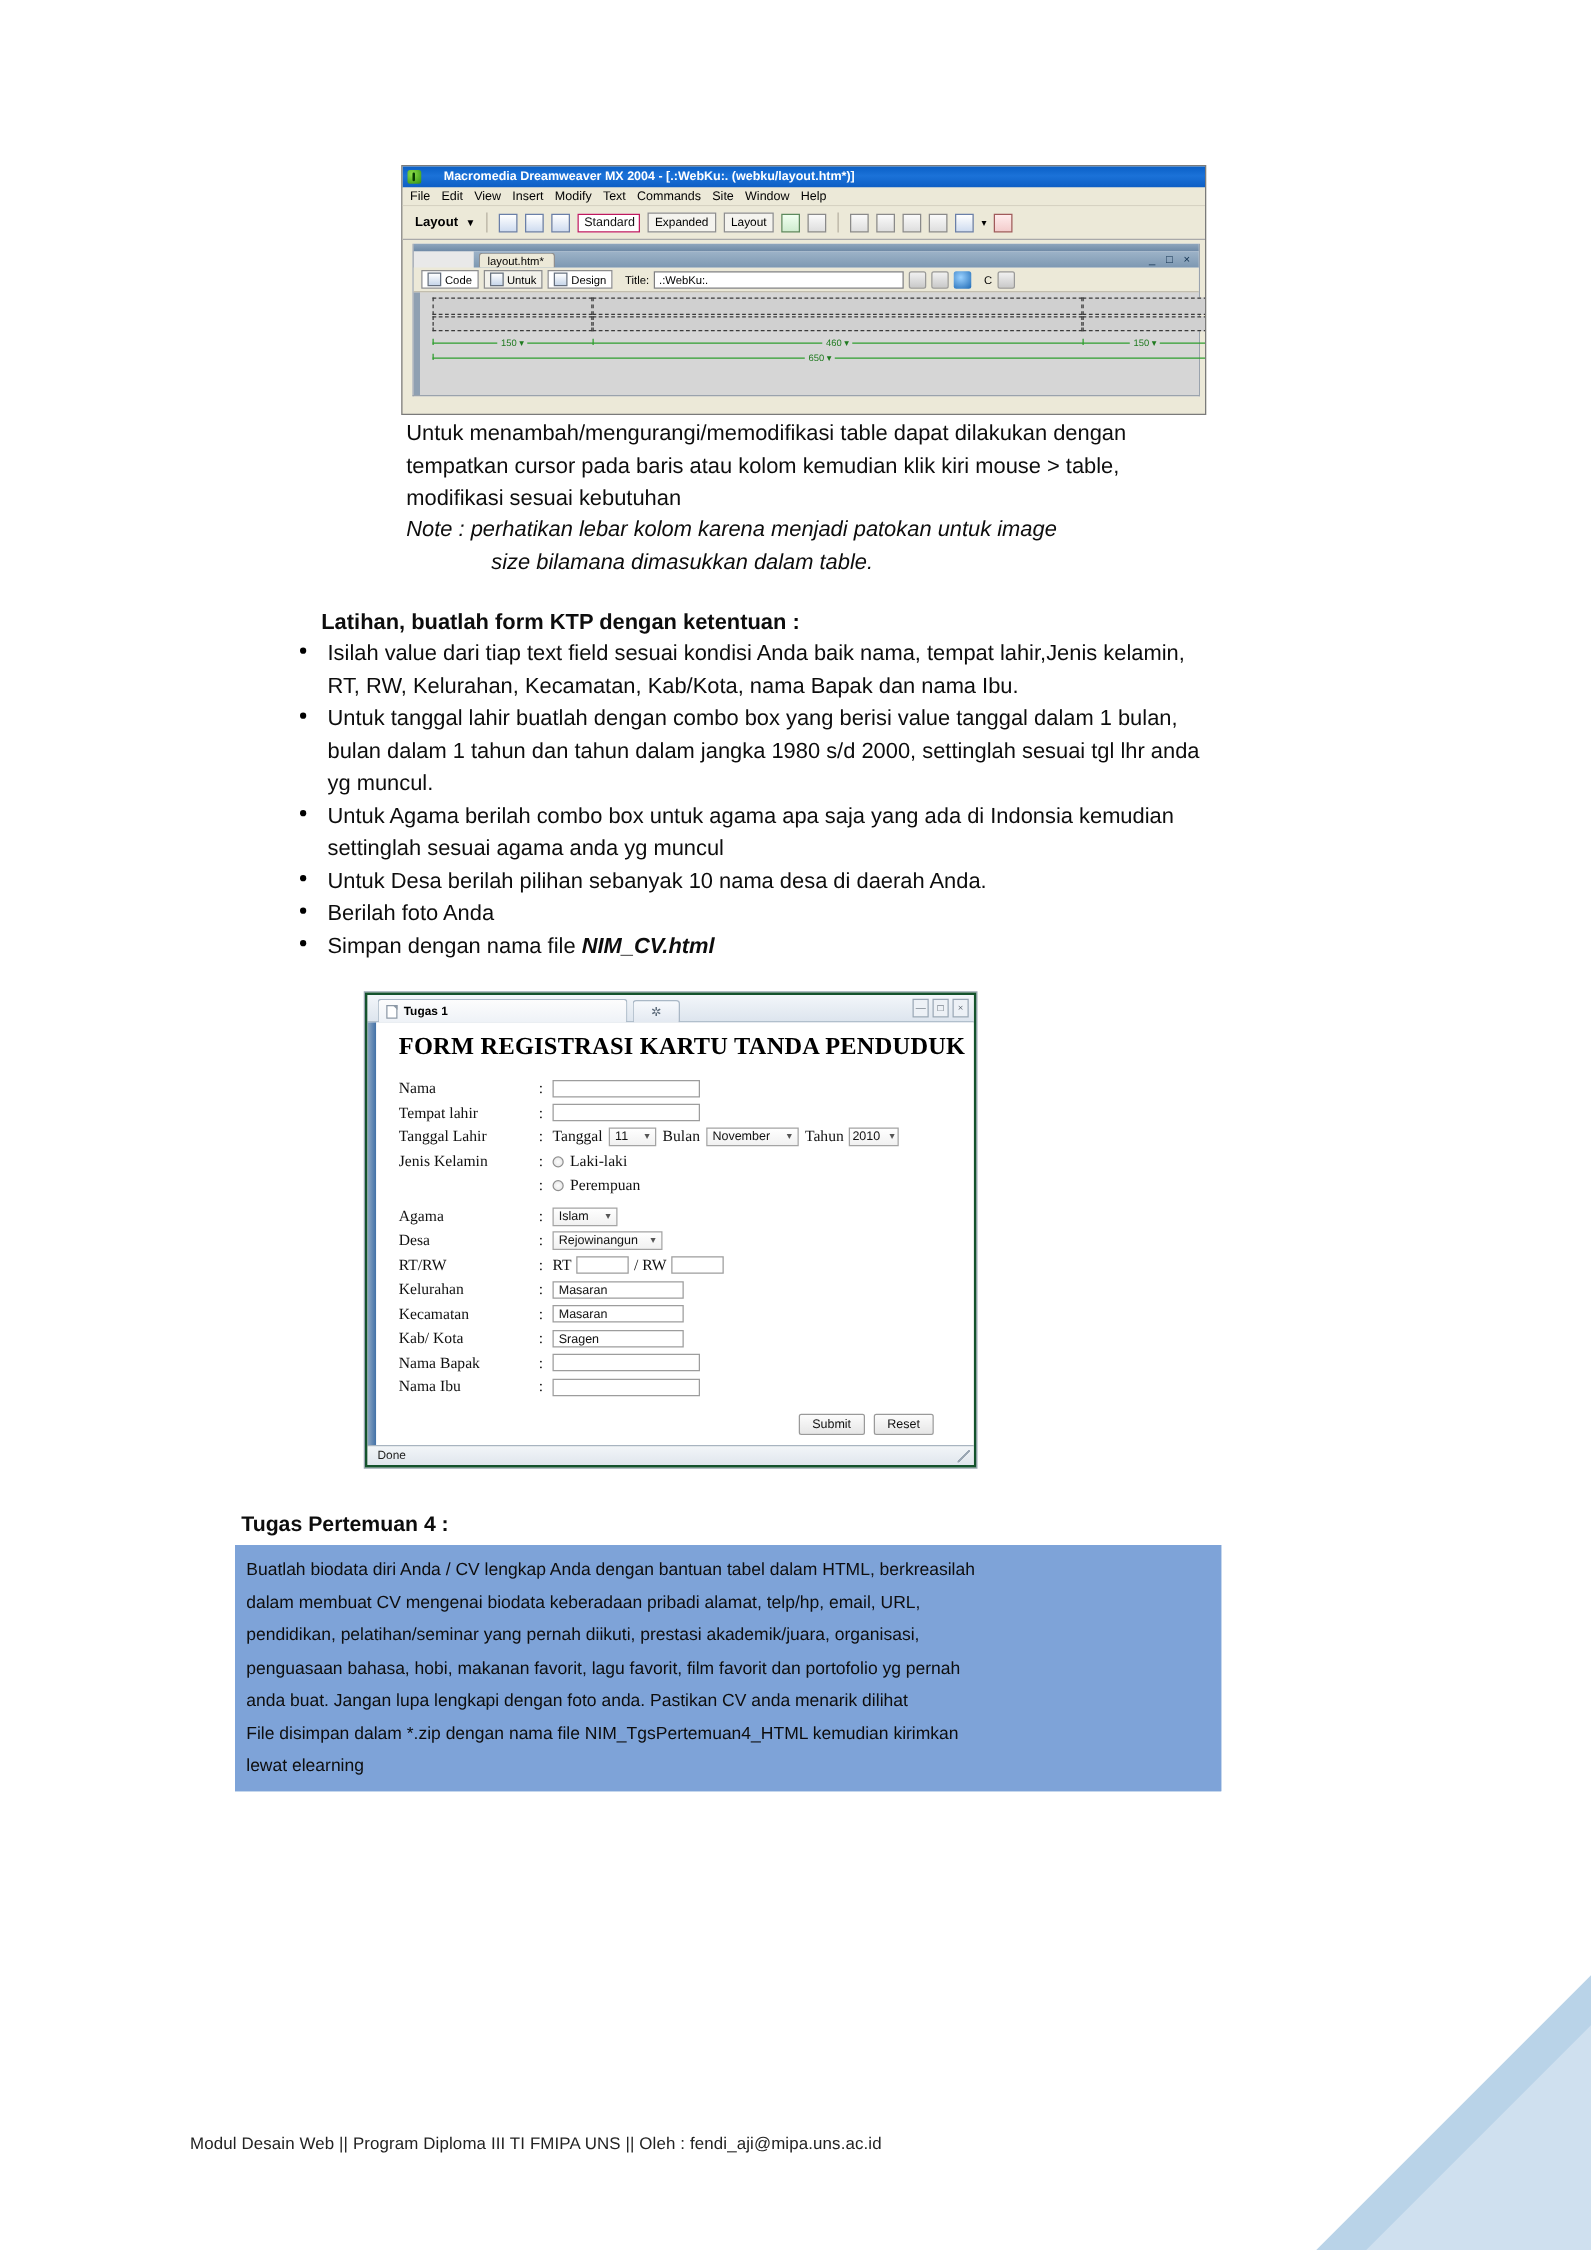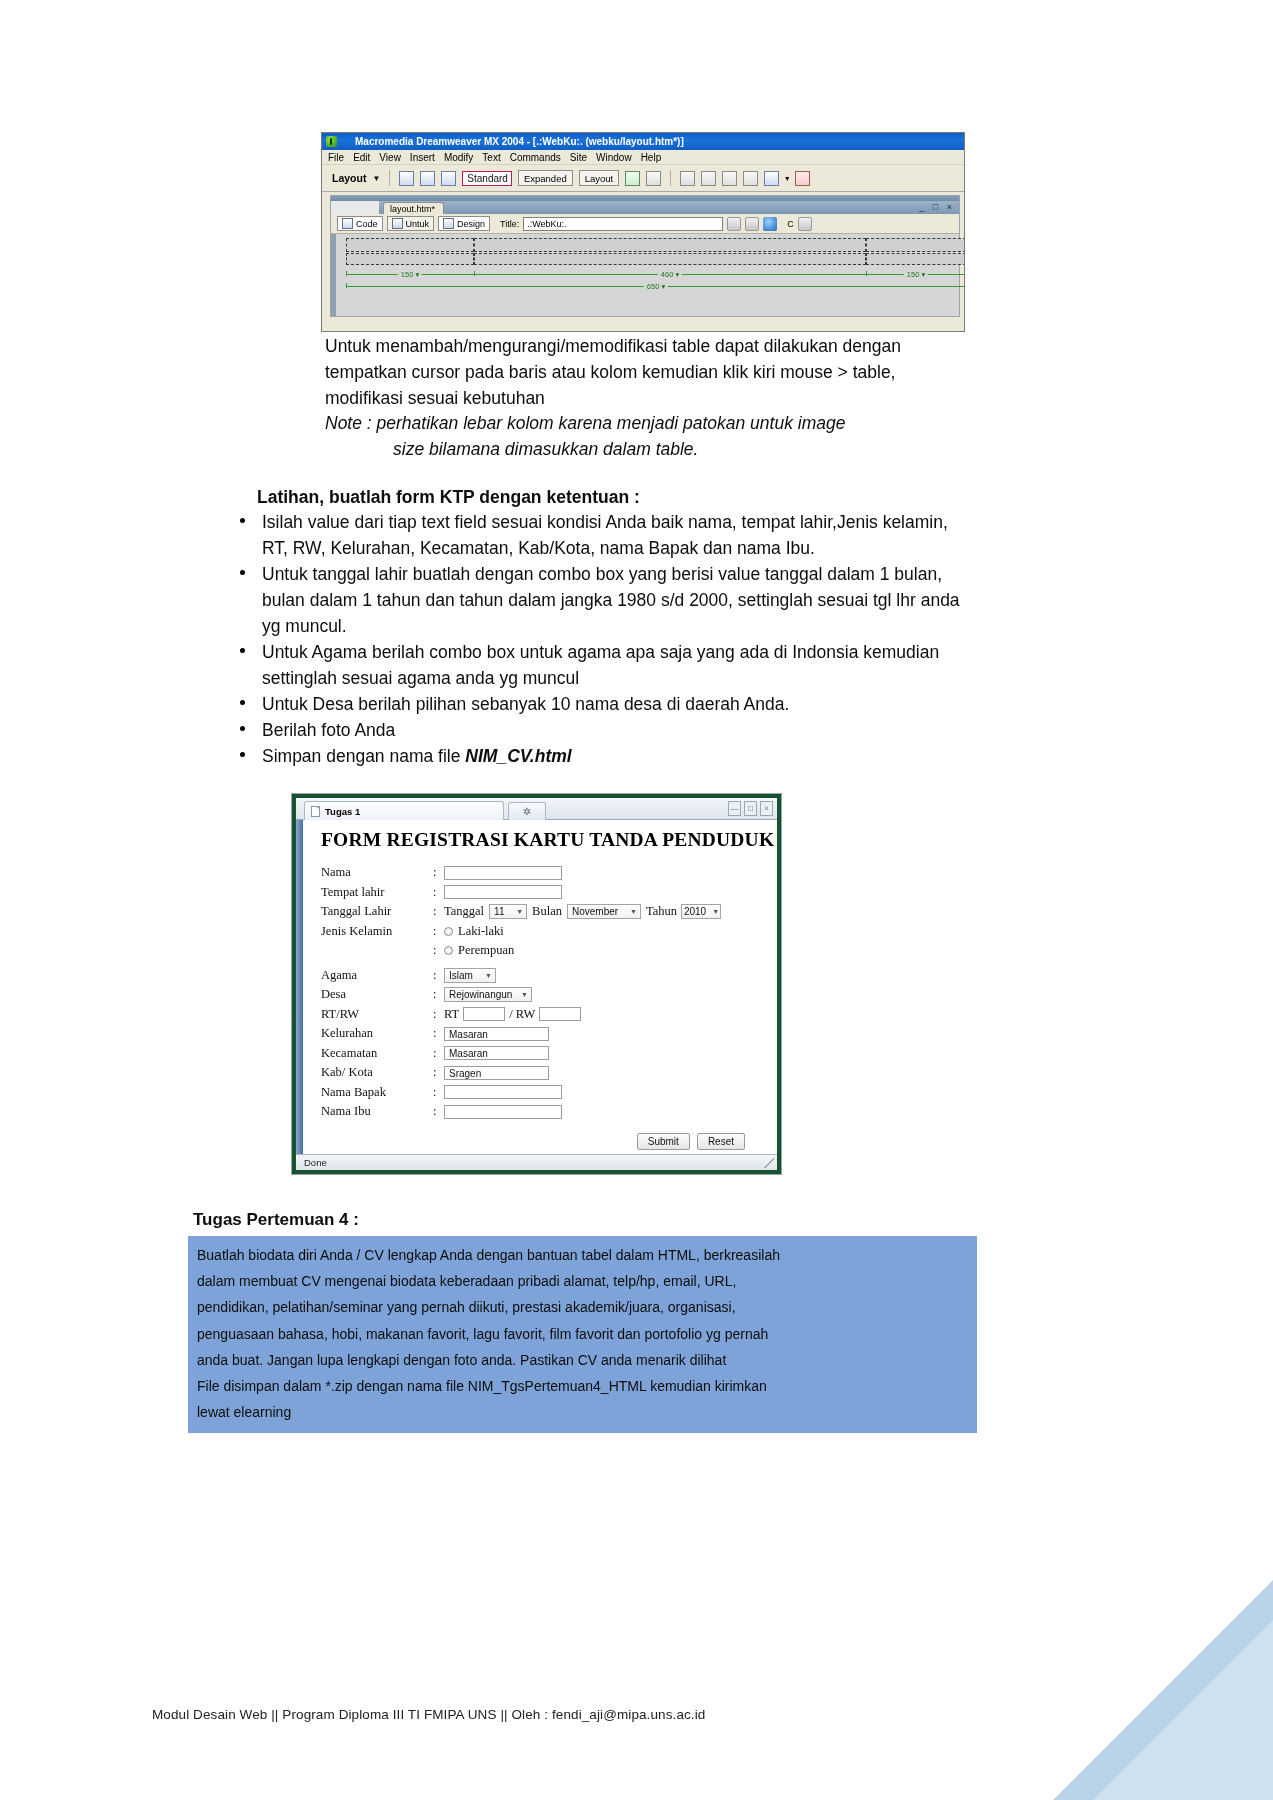--- a/index.html
+++ b/index.html
@@ -182,21 +182,21 @@
   .bullet-row .dot{
     position:absolute; left:8px; top:9px;
     width:5px;height:5px;border-radius:50%;background:#000;
   }
   .bi{ font-style:italic; font-weight:bold; }
 
   
   .ff-window{
     position:absolute; left:292px; top:794px; width:489px; height:380px;
     background:#ffffff;
-    border:4px solid #14532d;
+    border:2px solid #14532d;
     box-shadow:0 0 0 1px #9aa6b3;
     overflow:hidden;
     font-family:"Liberation Serif", serif;
   }
   .ff-chrome{
     height:22px;
     background:linear-gradient(#f3f6fa,#dde5ee);
     border-bottom:1px solid #9bacbd;
     position:relative;
   }

